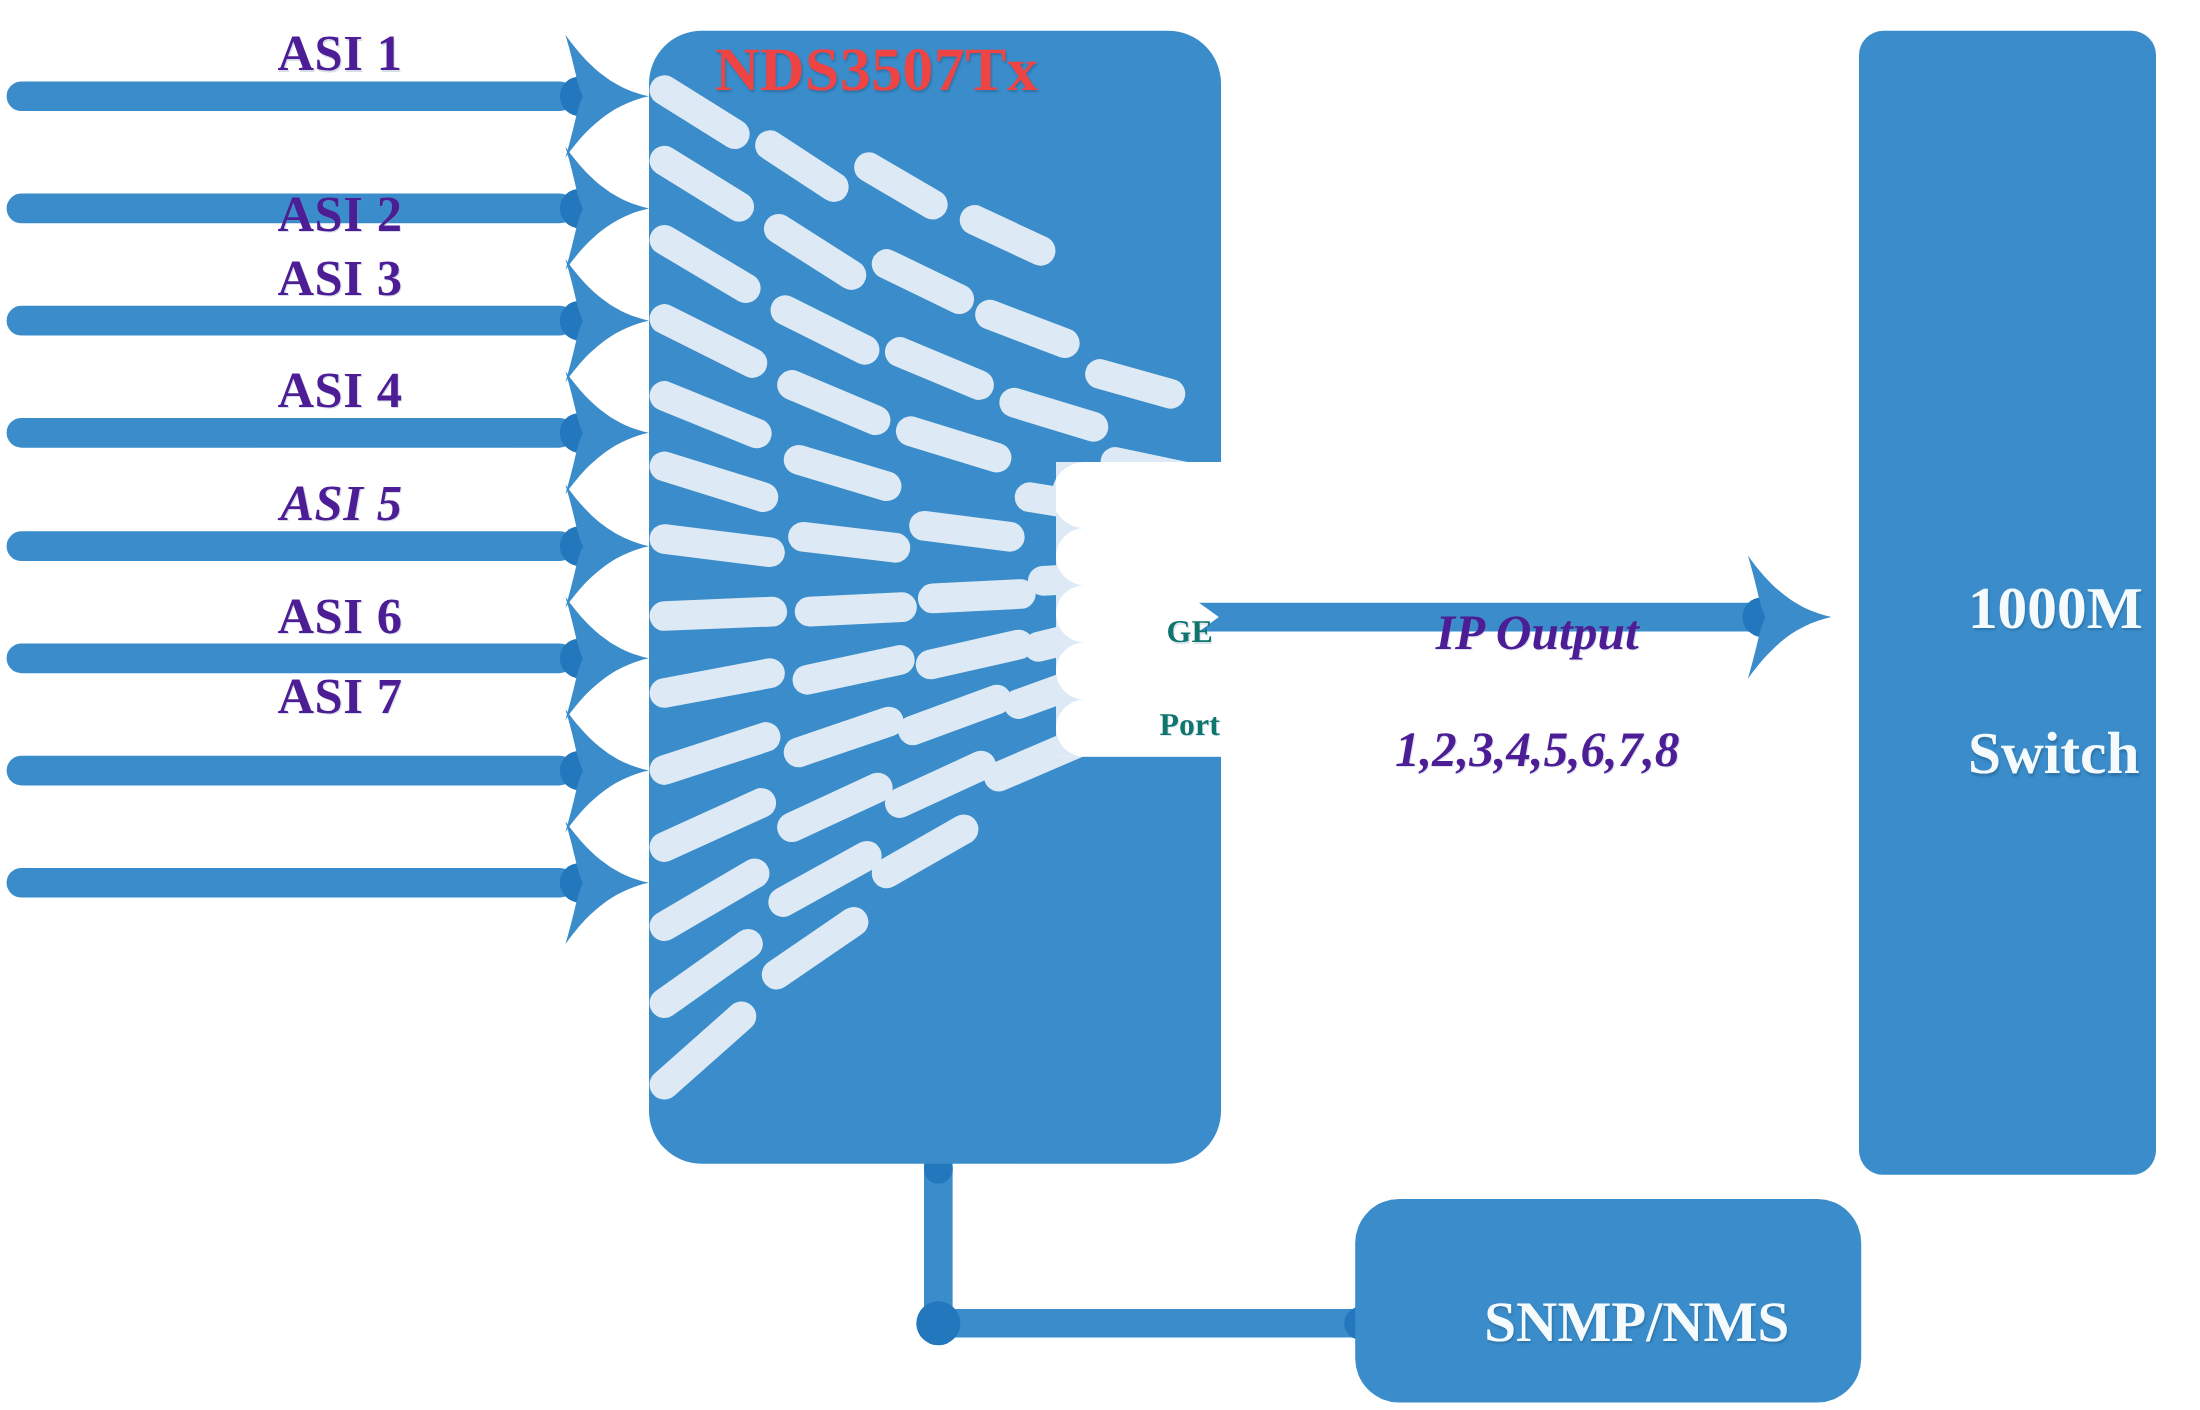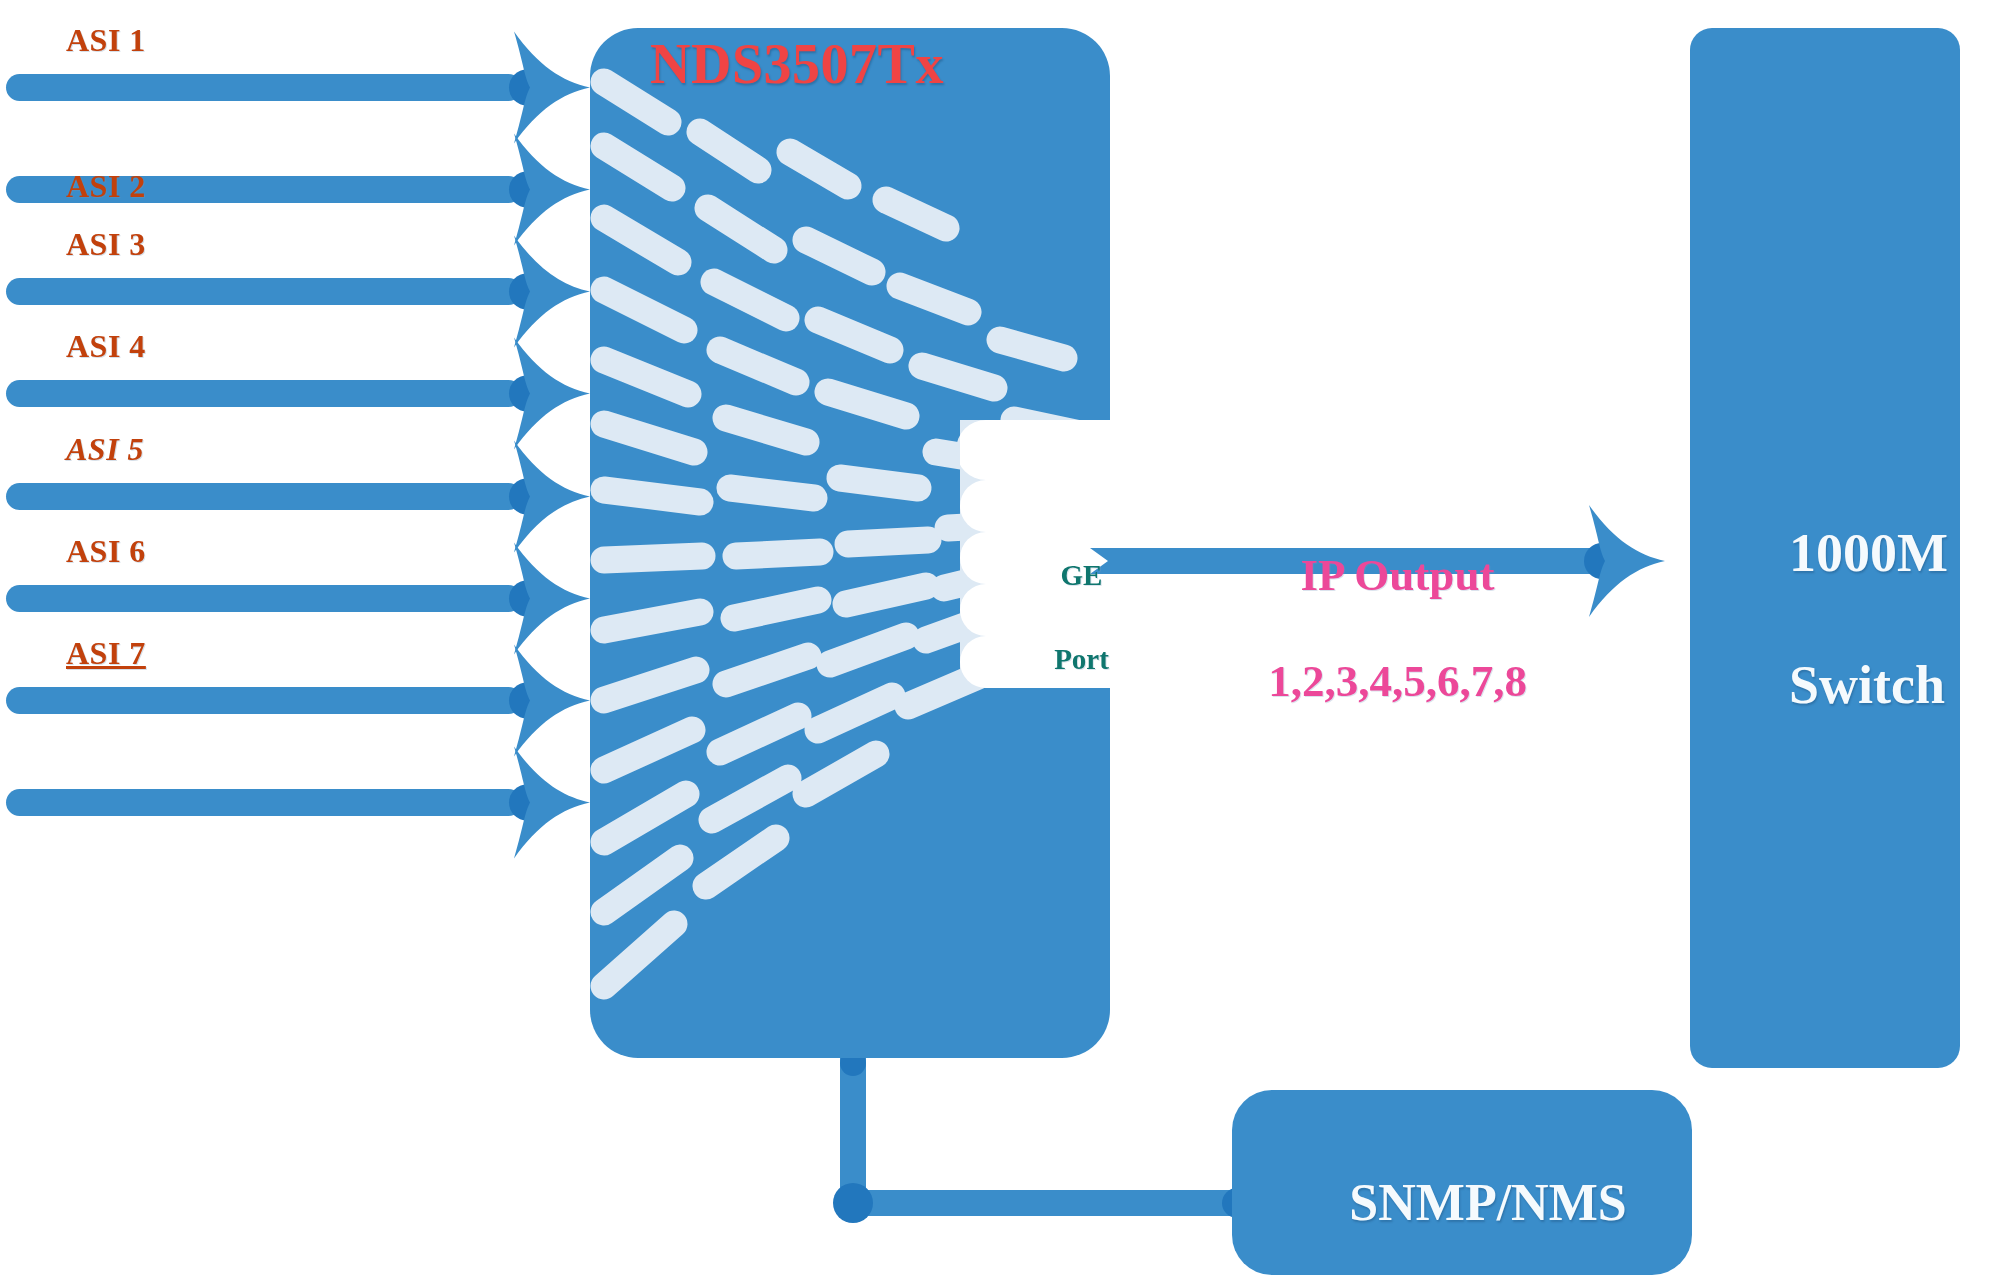--- a/index.html
+++ b/index.html
@@ -27,48 +27,49 @@
     display: block;
   }
   .lbl {
     position: absolute;
     font-family: "Liberation Serif", "DejaVu Serif", serif;
     font-weight: bold;
     white-space: pre;
     pointer-events: none;
   }
   .asi-label {
-    color: #c2410c;
-    font-size: 32px;
+    color: #4c1d95;
+    font-size: 46px;
     letter-spacing: 0.5px;
-    text-align: left;
+    text-align: right;
     width: 300px;
     text-shadow: 1px 1px 0 rgba(120,150,180,0.30);
   }
   .device-title {
     color: #ef4444;
     font-size: 56px;
     letter-spacing: 0.5px;
     text-shadow: 1px 2px 2px rgba(20,60,100,0.33);
   }
   .ge-label {
     color: #0f766e;
     font-size: 29px;
     line-height: 1.45;
     text-align: center;
     width: 130px;
     text-shadow: 1px 1px 0 rgba(140,165,195,0.30);
   }
   .ip-label {
-    color: #ec4899;
+    color: #4c1d95;
     font-size: 45px;
     line-height: 1.18;
     text-align: center;
     width: 440px;
     text-shadow: 1px 1px 0 rgba(125,155,190,0.28);
+    font-style: italic;
   }
   .switch-label {
     color: #f5fafd;
     font-size: 54px;
     line-height: 1.22;
     width: 300px;
     text-align: left;
     text-shadow: 1px 2px 2px rgba(20,60,100,0.30);
   }
   .snmp-label {
@@ -249,21 +250,21 @@
       <rect x="1232" y="1090" width="460" height="185" rx="40" ry="40" fill="#3a8dca"></rect>
     </g>
   </svg>
 
   <div class="lbl asi-label" style="left:66px; top:22px;">ASI 1</div>
   <div class="lbl asi-label" style="left:66px; top:124px;margin-top:44px;">ASI 2</div>
   <div class="lbl asi-label" style="left:66px; top:226px;">ASI 3</div>
   <div class="lbl asi-label" style="left:66px; top:328px;">ASI 4</div>
   <div class="lbl asi-label" style="left:66px; top:431px;font-style:italic;">ASI 5</div>
   <div class="lbl asi-label" style="left:66px; top:533px;">ASI 6</div>
-  <div class="lbl asi-label" style="left:66px; top:635px;text-decoration:underline;">ASI 7</div>
+  <div class="lbl asi-label" style="left:66px; top:606px;">ASI 7</div>
 
   <div class="lbl device-title" style="left:650px; top:32px;">NDS3507Tx</div>
 
   <div class="lbl ge-label" style="left:1002px; top:512px;">
     <span>GE</span><br>
     <span>Port</span>
   </div>
 
   <div class="lbl ip-label" style="left:1155px; top:496px;">
     <span>IP Output</span><br>

